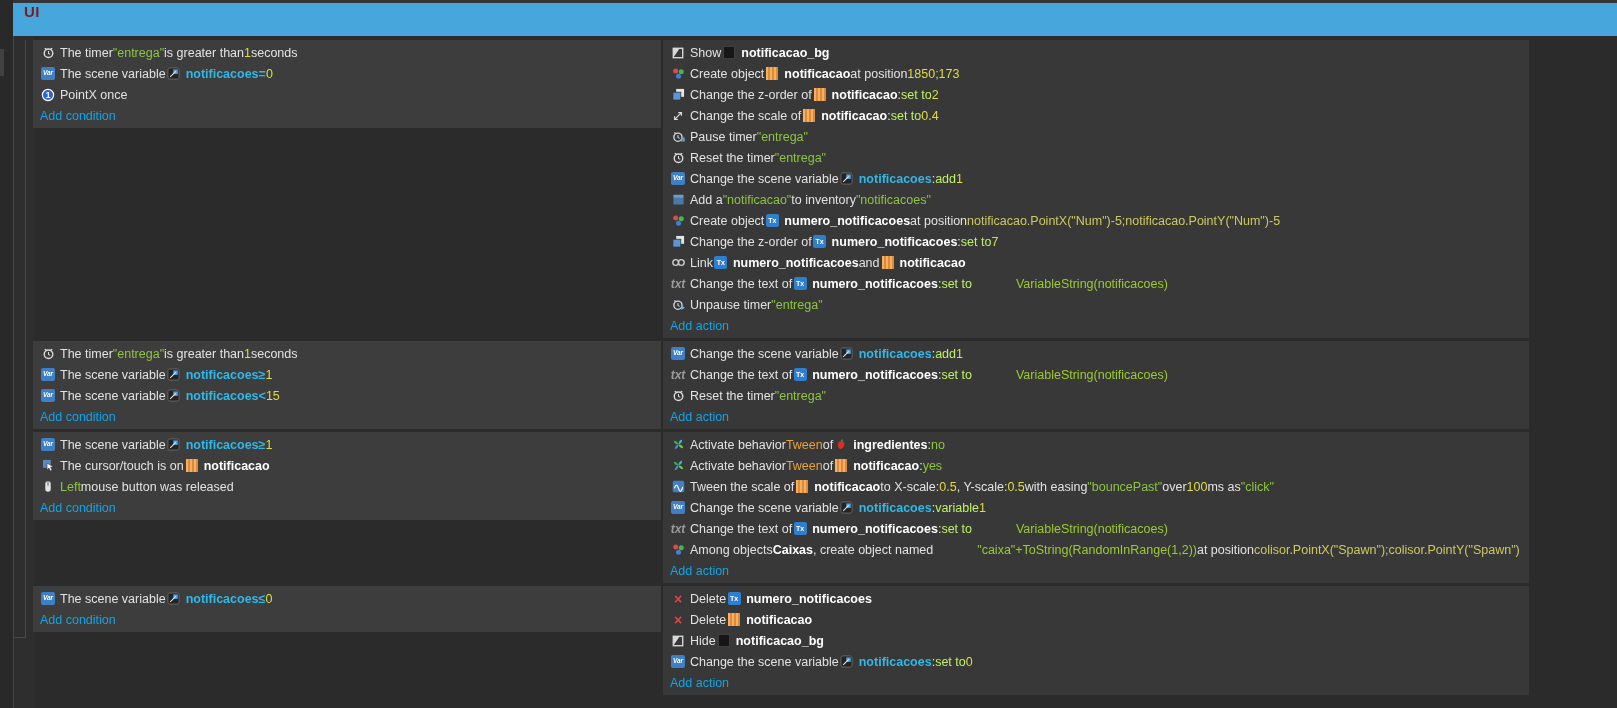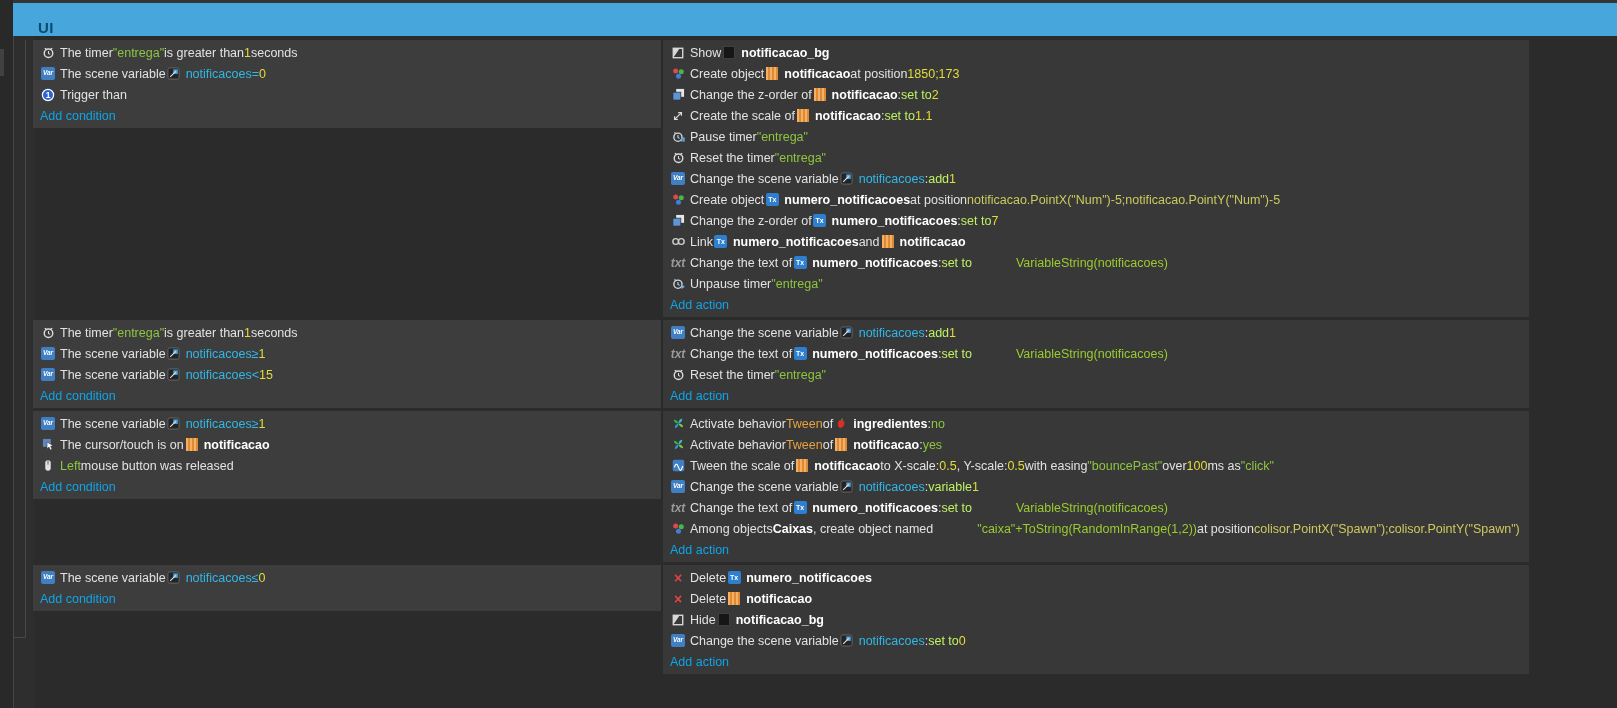--- a/index.html
+++ b/index.html
@@ -2,34 +2,34 @@
 <html><head>
 <meta charset="utf-8">
 <style>
   html,body{margin:0;padding:0;background:#222;}
   .screen{position:relative;width:1617px;height:708px;background:#2B2B2B;overflow:hidden;
           font-family:"Liberation Sans",sans-serif;}
   .top-edge{position:absolute;left:0;top:0;width:100%;height:3px;background:#353535;}
   .left-edge{position:absolute;left:0;top:0;width:13px;height:708px;background:#292929;}
   .notch{position:absolute;left:0;top:49px;width:4px;height:27px;background:#414141;}
   .tabbar{position:absolute;left:13px;top:3px;right:0;height:33px;background:#47A7DC;
-          display:flex;align-items:flex-end;padding-left:25px;box-sizing:border-box;
-          color:#0c4a6e;font-size:15px;font-weight:600;letter-spacing:.3px;}
+          display:flex;align-items:flex-start;padding-left:11px;box-sizing:border-box;
+          color:#7f1d1d;font-size:15px;font-weight:600;letter-spacing:.3px;}
   .rail{position:absolute;left:13px;top:36px;width:20px;bottom:0;background:#2E2E2E;
         border-left:1px solid #454545;}
   .bracket{position:absolute;left:13px;top:40px;width:13px;height:598px;
            border-left:1px solid #474747;border-right:1px solid #474747;border-bottom:1px solid #474747;
            box-sizing:border-box;}
   .events{position:absolute;left:33px;top:40px;display:flex;flex-direction:column;gap:3px;}
   .event{display:flex;align-items:flex-start;width:1498px;}
   .conds{width:630px;background:#3D3D3D;border-right:2px solid #2A2A2A;padding:2px 0;box-sizing:border-box;flex:none;}
   .acts{width:866px;background:#383838;padding:2px 0;box-sizing:border-box;flex:none;}
   .row{height:21px;display:flex;align-items:center;padding-left:7px;font-size:12.5px;
        white-space:nowrap;width:max-content;}
-  .w{color:#E2E2E2;} .g{color:#8DC63F;} .c{color:#30B8E8;} .y{color:#E2DC3A;}
+  .w{color:#E2E2E2;} .g{color:#8DC63F;} .c{color:#30B8E8;font-weight:bold;} .y{color:#E2DC3A;}
   .k{color:#CDC95E;} .gs{color:#9BCB2F;margin-left:44px;} .p{color:#bef264;} .b{color:#E8A23E;}
   .o{color:#ffffff;font-weight:bold;}
   .dim{color:#0ea5e9;}
   .ic{display:inline-flex;width:16px;height:15px;margin-right:4px;align-items:center;
       justify-content:center;flex:none;}
   .vbadge{background:#3F7FC4;color:#fff;font-size:6.5px;font-weight:700;font-style:italic;
           padding:3px 2px;border-radius:2px;line-height:1;}
   .txtbadge{color:#9a9a9a;font-size:12px;font-style:italic;font-weight:700;}
   .delx{color:#E04545;font-weight:900;font-size:14px;line-height:1;}
   .obj-orange{width:12px;height:13px;display:inline-block;
@@ -83,21 +83,21 @@
             <span class="c">  =  </span>
             <span class="y">0</span>
           </div>
           <div class="row">
             <span class="ic">
               <svg width="14" height="14" viewBox="0 0 14 14">
                 <circle cx="7" cy="7" r="5.6" fill="#2E62D9" stroke="#fff" stroke-width="1.2"></circle>
                 <text x="7" y="10" font-size="8.5" fill="#fff" text-anchor="middle" font-family="Liberation Sans, sans-serif" font-weight="bold">1</text>
               </svg>
             </span>
-            <span class="w">Trigger than</span>
+            <span class="w">PointX once</span>
           </div>
           <div class="row dim">Add condition</div>
         </div>
         <div class="acts">
           <div class="row">
             <span class="ic">
               <svg width="12" height="12" viewBox="0 0 14 14">
                 <rect x="1.5" y="1.5" width="11" height="11" fill="none" stroke="#d8d8d8" stroke-width="1.6"></rect>
                 <path d="M1.5 1.5h7.5L1.5 12.5z" fill="#d8d8d8"></path>
               </svg>
@@ -140,28 +140,28 @@
             <span class="p">set to </span>
             <span class="y">2</span>
           </div>
           <div class="row">
             <span class="ic">
               <svg width="12" height="12" viewBox="0 0 14 14">
                 <path d="M3 11L11 3" stroke="#dcdcdc" stroke-width="1.4"></path>
                 <path d="M7.2 3H11v3.8M6.8 11H3V7.2" stroke="#dcdcdc" stroke-width="1.4" fill="none"></path>
               </svg>
             </span>
-            <span class="w">Create the scale of </span>
+            <span class="w">Change the scale of </span>
             <span class="ic">
               <span class="obj-orange"></span>
             </span>
             <span class="o">notificacao</span>
             <span class="w">: </span>
             <span class="p">set to </span>
-            <span class="y">1.1</span>
+            <span class="y">0.4</span>
           </div>
           <div class="row">
             <span class="ic">
               <svg width="13" height="13" viewBox="0 0 14 14">
                 <circle cx="6.4" cy="7.8" r="4.4" fill="none" stroke="#cfd8e6" stroke-width="1.5"></circle>
                 <path d="M6.4 5.4v2.6l1.8 1" stroke="#cfd8e6" stroke-width="1.1" fill="none"></path>
                 <path d="M2.6 2.6l1.5 1.1" stroke="#cfd8e6" stroke-width="1.3"></path>
                 <rect x="9.8" y="8" width="1.6" height="4.5" fill="#6FB3E8"></rect>
                 <rect x="12" y="8" width="1.6" height="4.5" fill="#6FB3E8"></rect>
               </svg>
@@ -189,20 +189,32 @@
               <svg width="13" height="13" viewBox="0 0 14 14">
                 <rect x="1" y="1" width="12" height="12" rx="2" fill="#242424" stroke="#6a6a6a" stroke-width="1"></rect>
                 <rect x="6.8" y="2.6" width="4.8" height="4.8" fill="#4FA7E8"></rect>
                 <path d="M3.4 10.6l6-6" stroke="#e8e8e8" stroke-width="1.1"></path>
               </svg>
             </span>
             <span class="c">notificacoes</span>
             <span class="w">: </span>
             <span class="p">add </span>
             <span class="y">1</span>
+          </div>
+          <div class="row">
+            <span class="ic">
+              <svg width="13" height="13" viewBox="0 0 14 14">
+                <rect x="1.5" y="4.5" width="11" height="8" rx="1" fill="#4A79A8"></rect>
+                <rect x="1.5" y="2" width="11" height="3.2" rx="1" fill="#6E9CC8"></rect>
+              </svg>
+            </span>
+            <span class="w">Add a </span>
+            <span class="g">"notificacao"</span>
+            <span class="w"> to inventory </span>
+            <span class="g">"notificacoes"</span>
           </div>
           <div class="row">
             <span class="ic">
               <svg width="13" height="13" viewBox="0 0 14 14">
                 <circle cx="4" cy="4.4" r="2.7" fill="#E04848"></circle>
                 <circle cx="10" cy="5" r="2.7" fill="#46B84A"></circle>
                 <circle cx="7" cy="10" r="2.7" fill="#3E7FD9"></circle>
               </svg>
             </span>
             <span class="w">Create object </span>

